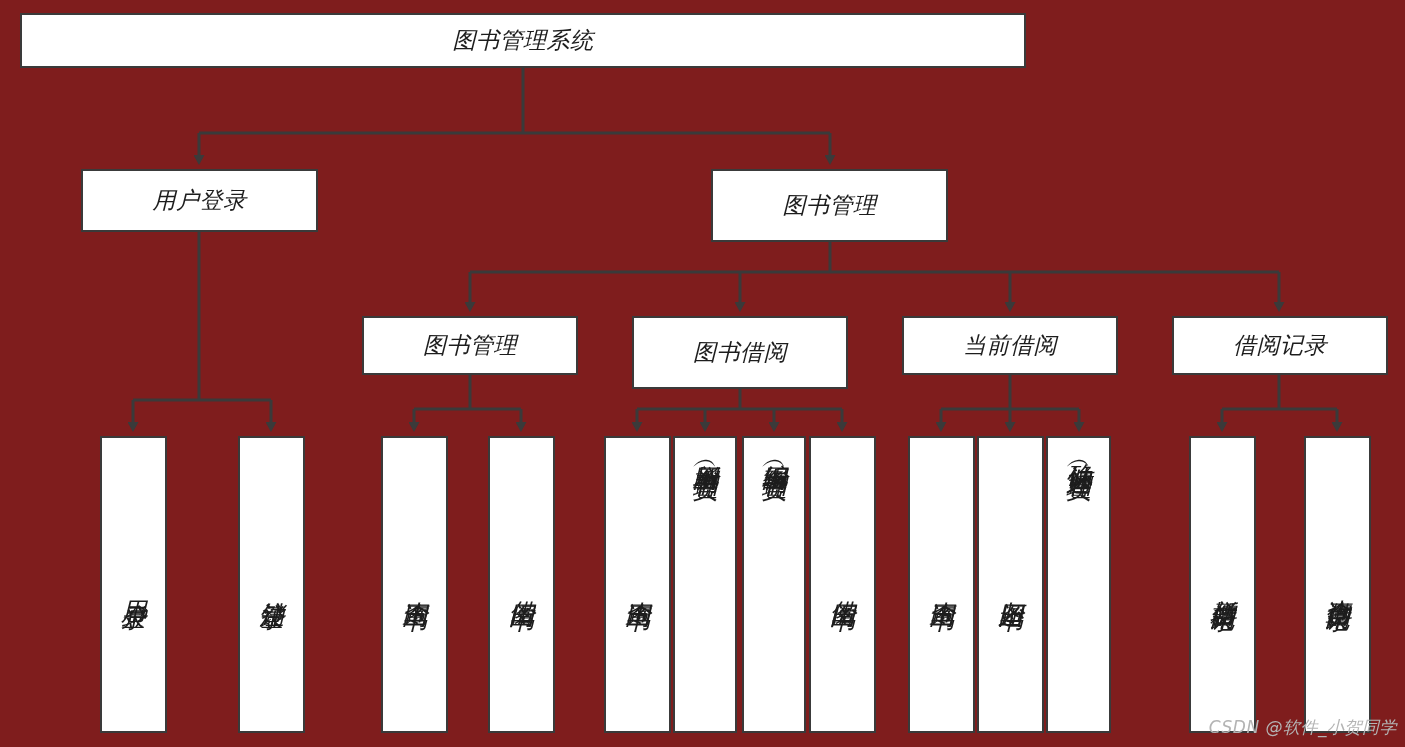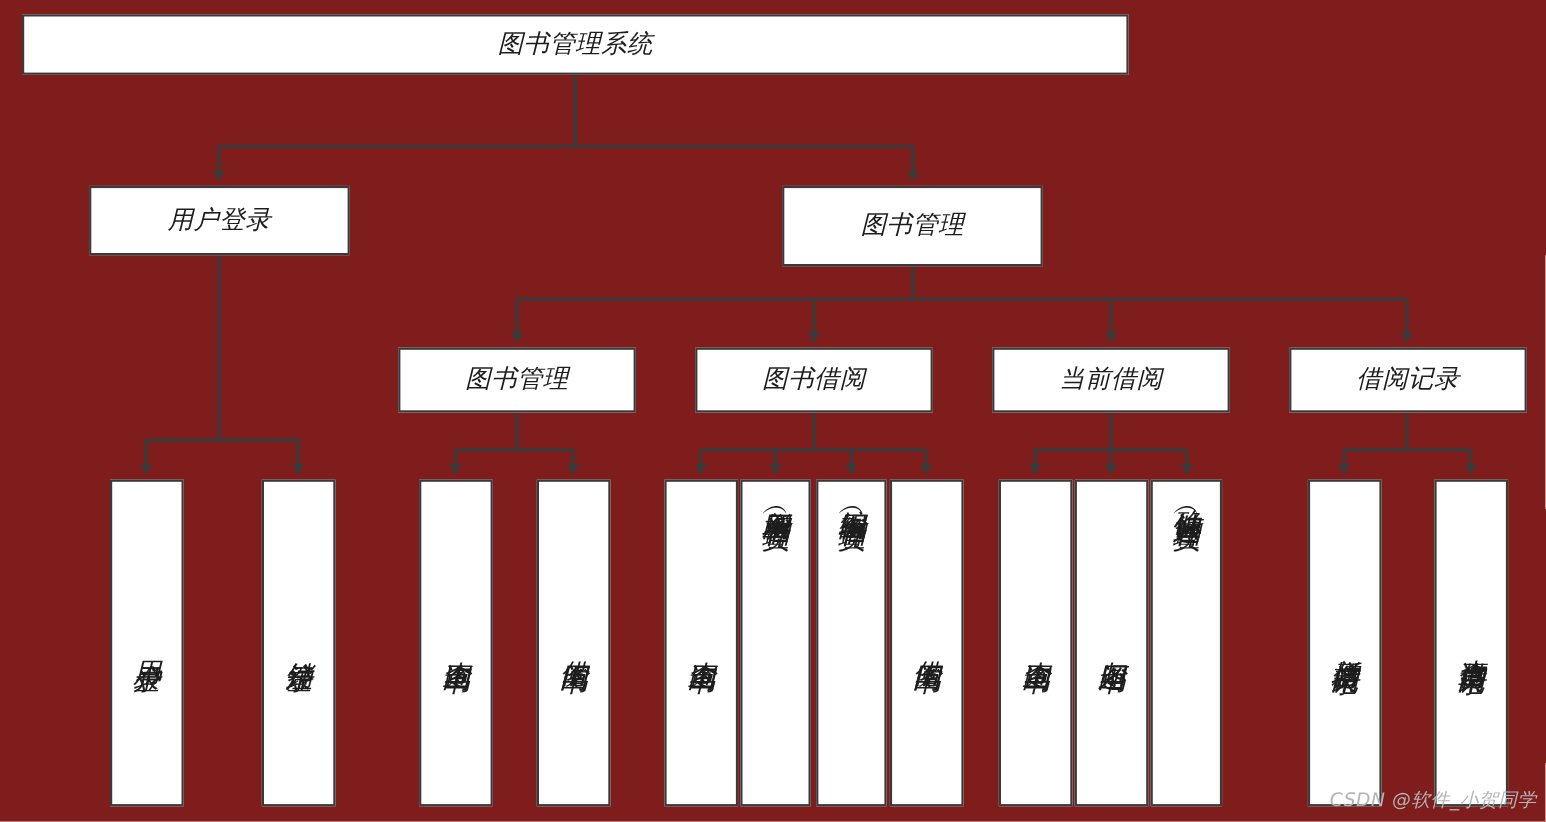--- a/index.html
+++ b/index.html
@@ -134,21 +134,21 @@
   <div class="node h" style="left:81px; top:169px; width:237px; height:63px;">
     <span class="label">用户登录</span>
   </div>
   <div class="node h" style="left:711px; top:169px; width:237px; height:73px;">
     <span class="label">图书管理</span>
   </div>
 
   <div class="node h" style="left:362px; top:316px; width:216px; height:59px;">
     <span class="label">图书管理</span>
   </div>
-  <div class="node h" style="left:632px; top:316px; width:216px; height:59px;">
+  <div class="node h" style="left:632px; top:316px; width:216px; height:73px;">
     <span class="label">图书借阅</span>
   </div>
   <div class="node h" style="left:1172px; top:316px; width:216px; height:59px;">
     <span class="label">借阅记录</span>
   </div>
   <div class="node h" style="left:902px; top:316px; width:216px; height:59px;">
     <span class="label">当前借阅</span>
   </div>
 
   <div class="node v center" style="left:100px; top:436px; width:67px; height:297px;">

